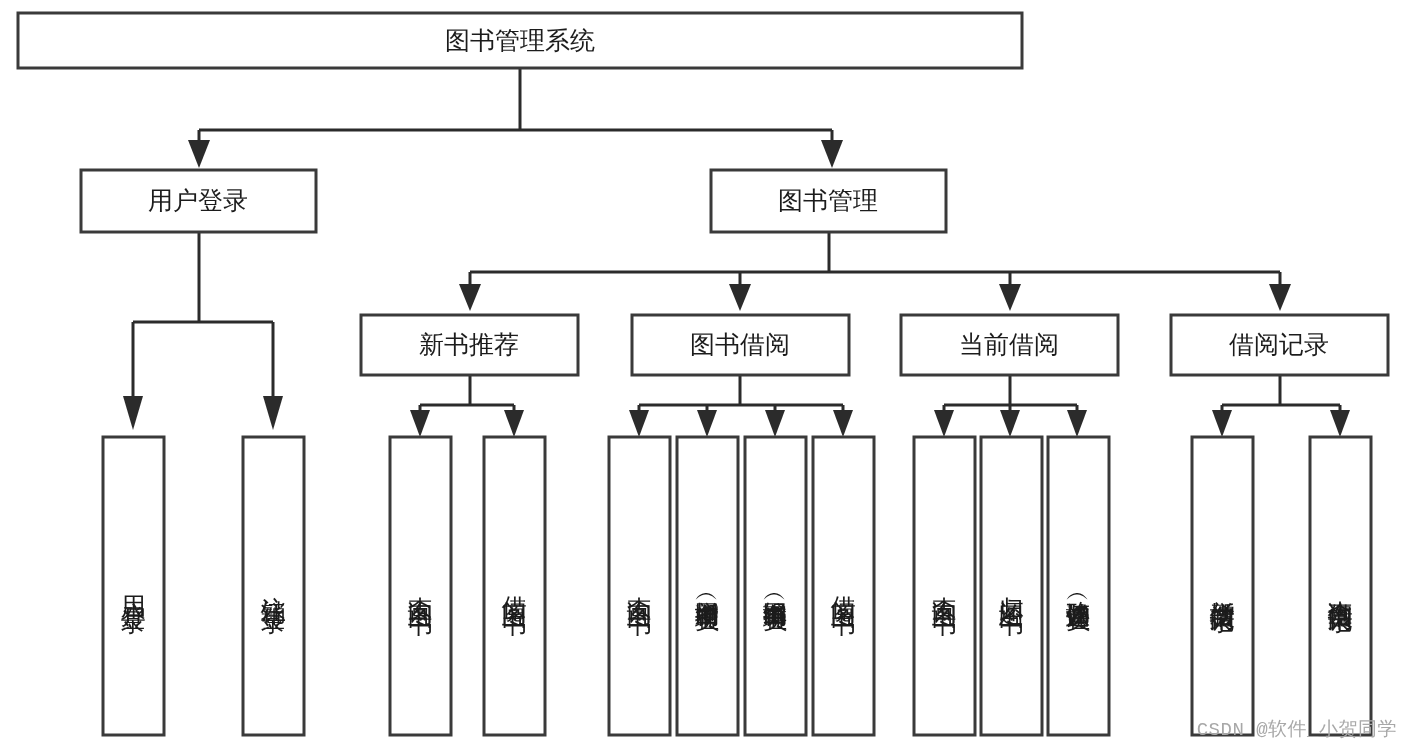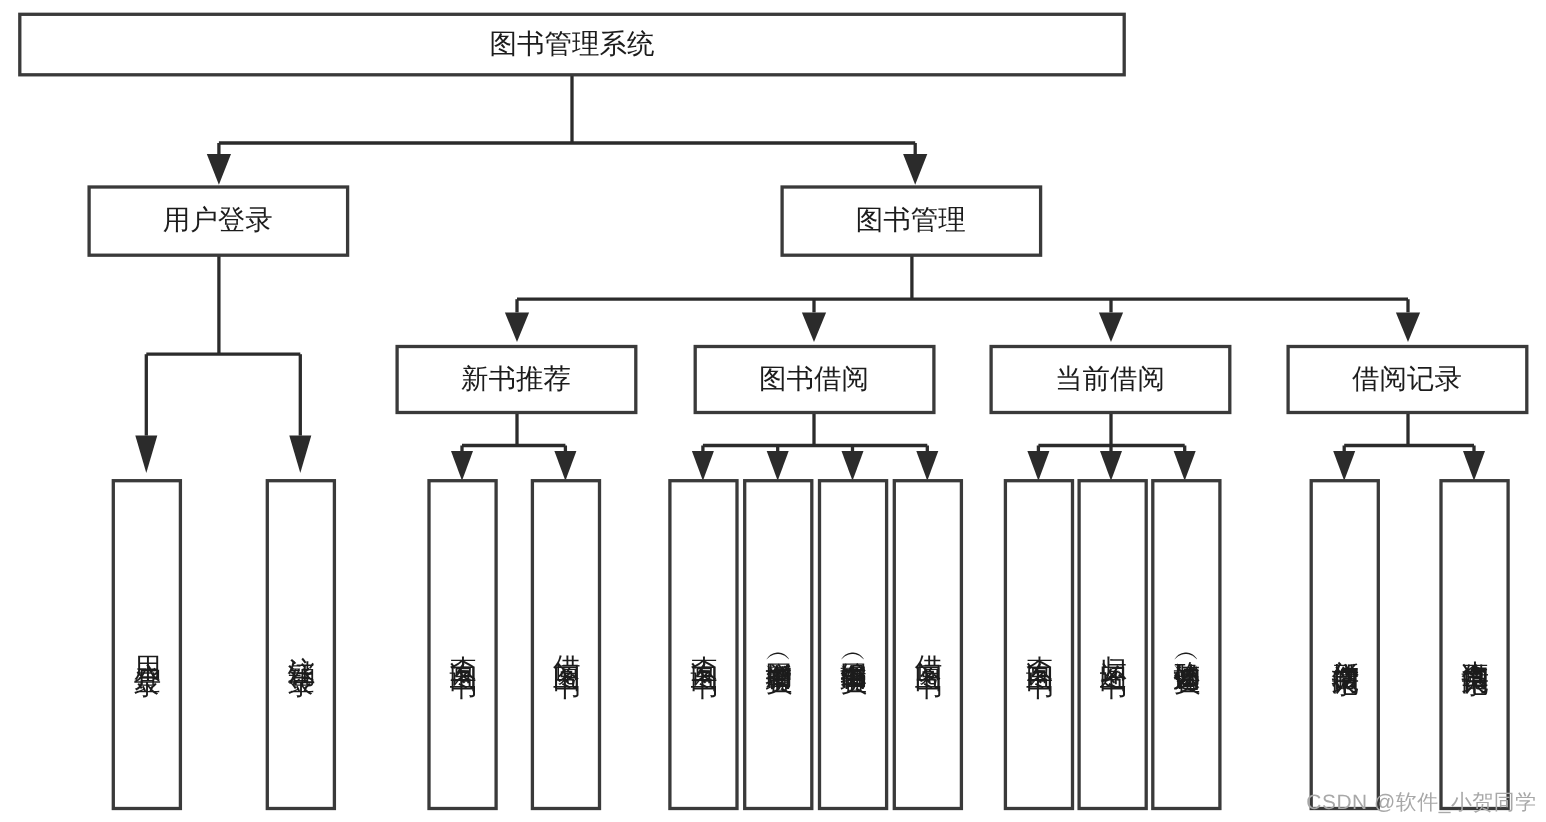--- a/index.html
+++ b/index.html
@@ -66,21 +66,21 @@
     pointer-events: none;
   }
   .node-label-v.tight {
     letter-spacing: 1px;
     font-size: 24px;
   }
   #watermark {
     position: absolute;
     right: 8px;
     bottom: 5px;
-    font-family: Liberation Sans, sans-serif;
+    font-family: Liberation Mono, monospace;
     font-size: 19px;
     color: #a8a8a8;
     white-space: nowrap;
     letter-spacing: 0.5px;
   }
 </style>
 </head>
 <body>
 
 <div id="diagram-root">

